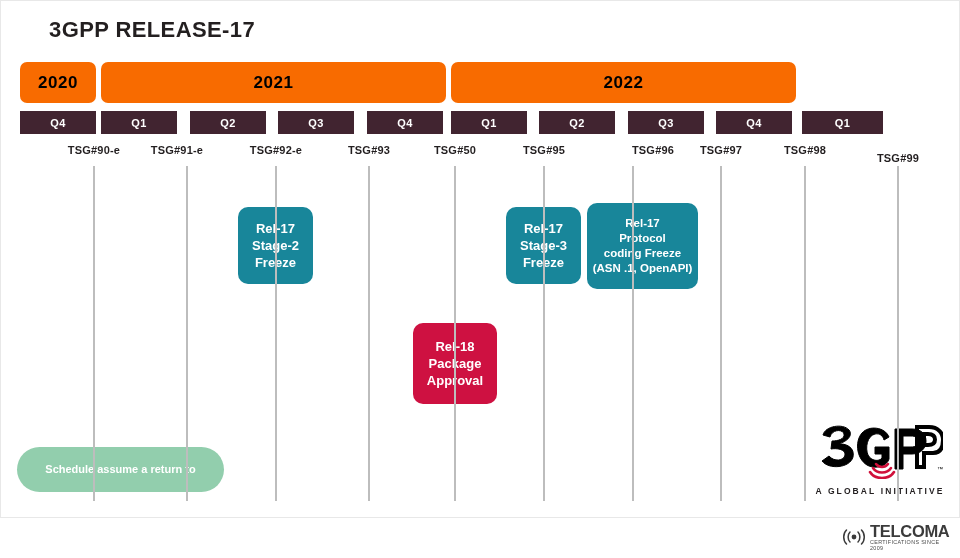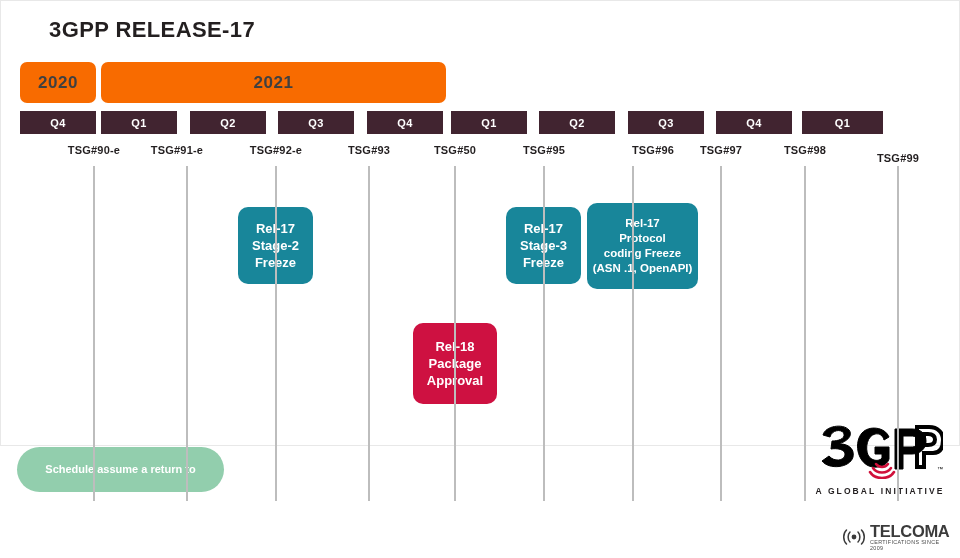--- a/index.html
+++ b/index.html
@@ -4,21 +4,21 @@
 <style>
   html,body{margin:0;padding:0;}
   body{
     width:960px;height:558px;
     background:#ffffff;
     font-family:"Liberation Sans", sans-serif;
     overflow:hidden;
   }
   #slide{
     position:relative;
-    width:960px;height:446px;
+    width:960px;height:518px;
     background:#ffffff;
     box-sizing:border-box;
     border:1px solid #e8e8e8;
   }
 
   
   #title{
     position:absolute;
     left:48px; top:16px;
     font-size:22px;
@@ -31,21 +31,21 @@
   .year-row{
     position:absolute;
     left:19px; top:61px;
     width:863px; height:41px;
   }
   .year{
     position:absolute;
     top:0; height:41px;
     background:#F86B00;
     border-radius:7px;
-    color:#404040;
+    color:#000000;
     font-size:17px;
     font-weight:bold;
     display:flex;align-items:center;justify-content:center;
     letter-spacing:0.5px;
   }
 
   
   .q-row{
     position:absolute;
     left:19px; top:110px;
@@ -166,20 +166,21 @@
 </head>
 <body>
 
 <div id="slide">
 
   <div id="title">3GPP RELEASE-17</div>
 
   <div class="year-row">
       <div class="year" style="left: 0px; width: 76px;">2020</div>
       <div class="year" style="left: 81px; width: 345px;">2021</div>
+      <div class="year" style="left: 431px; width: 345px;">2022</div>
     </div>
   <div class="q-row">
       <div class="quarter" style="left: 0px; width: 76px;">Q4</div>
       <div class="quarter" style="left: 81px; width: 76px;">Q1</div>
       <div class="quarter" style="left: 170px; width: 76px;">Q2</div>
       <div class="quarter" style="left: 258px; width: 76px;">Q3</div>
       <div class="quarter" style="left: 347px; width: 76px;">Q4</div>
       <div class="quarter" style="left: 431px; width: 76px;">Q1</div>
       <div class="quarter" style="left: 519px; width: 76px;">Q2</div>
       <div class="quarter" style="left: 608px; width: 76px;">Q3</div>

